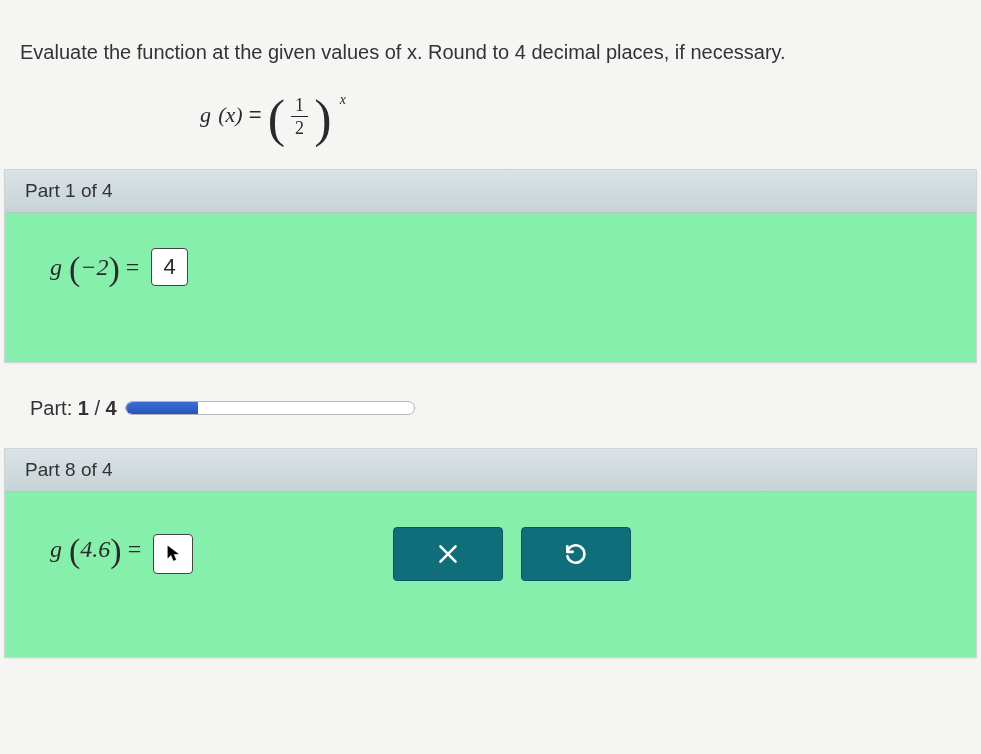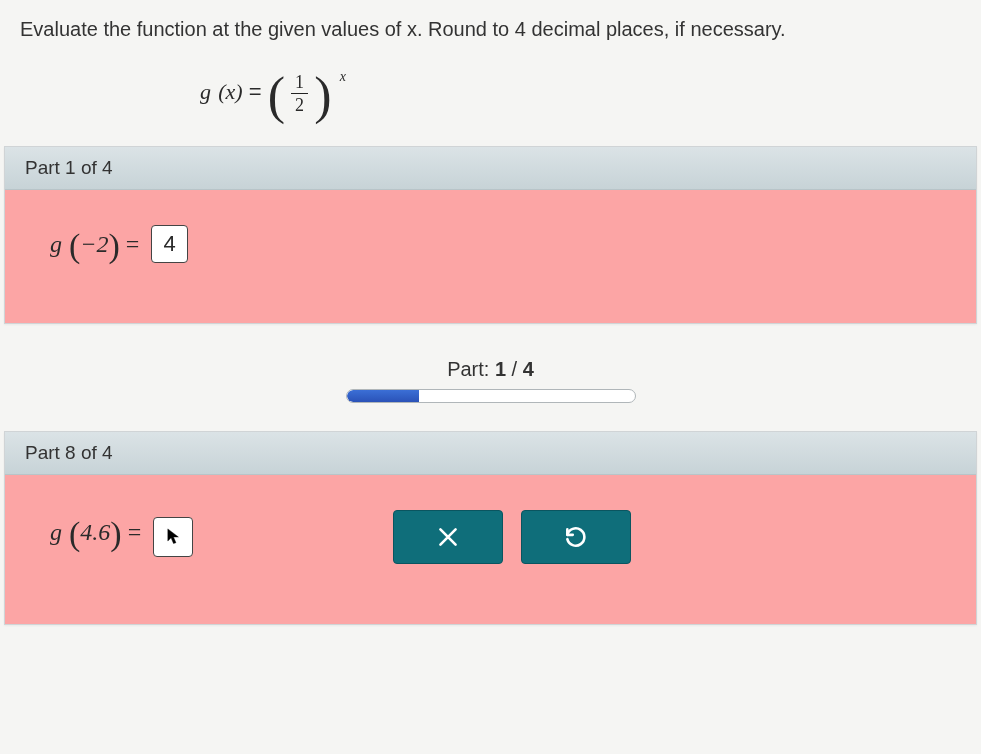--- a/index.html
+++ b/index.html
@@ -9,20 +9,21 @@
     width: 981px;
     height: 754px;
     overflow: hidden;
     color: #2a2a2a;
   }
   .prompt {
     padding: 18px 20px 10px 20px;
     font-size: 20px;
     color: #333;
     font-weight: 500;
+    margin-top: 23px;
   }
   .equation-row {
     padding: 18px 12px 32px 200px;
     font-size: 22px;
   }
   .math-i { font-style: italic; font-family: Georgia, "Times New Roman", serif; }
   .fn { font-style: italic; font-family: Georgia, "Times New Roman", serif; margin-right: 1px; }
   .paren-big {
     font-size: 52px;
     font-family: "Times New Roman", serif;
@@ -36,33 +37,33 @@
     text-align: center;
     font-family: Georgia, "Times New Roman", serif;
     line-height: 1;
   }
   .frac .num { display: block; border-bottom: 1.4px solid #222; padding: 0 4px 2px; font-size: 18px;}
   .frac .den { display: block; padding: 2px 4px 0; font-size: 18px;}
   .sup { font-size: 14px; vertical-align: 18px; font-style: italic; font-family: Georgia, serif; margin-left: 2px;}
   
   .panel {
     border: 1px solid #d0d4d6;
-    background: #fca5a5;
+    background: #86efac;
     margin: 0 4px 28px 4px;
     box-shadow: 0 1px 2px rgba(0,0,0,0.05);
   }
   .part-header {
     background: linear-gradient(#dbe3e6, #c7d3d7);
     border-bottom: 1px solid #b8c4c8;
     padding: 10px 20px;
     font-size: 19px;
     color: #333;
   }
   .part-body {
-    padding: 35px 30px 60px 45px;
+    padding: 35px 30px 76px 45px;
     font-size: 24px;
     font-family: Georgia, "Times New Roman", serif;
     display: flex;
     align-items: center;
     gap: 30px;
   }
   .paren-med {
     font-size: 34px;
     font-family: "Times New Roman", serif;
     line-height: 0;
@@ -99,21 +100,20 @@
     height: 18px;
   }
   
   .progress-row {
     display: flex;
     align-items: center;
     gap: 8px;
     padding: 6px 30px 28px 30px;
     font-size: 20px;
     color: #333;
-    flex-direction: column;
   }
   .progress-row .lbl { font-weight: 400; }
   .progress-row .lbl b { font-weight: 700; }
   .progress-bar {
     width: 290px;
     height: 14px;
     border: 1px solid #b0b6b9;
     border-radius: 7px;
     background: #fff;
     overflow: hidden;

